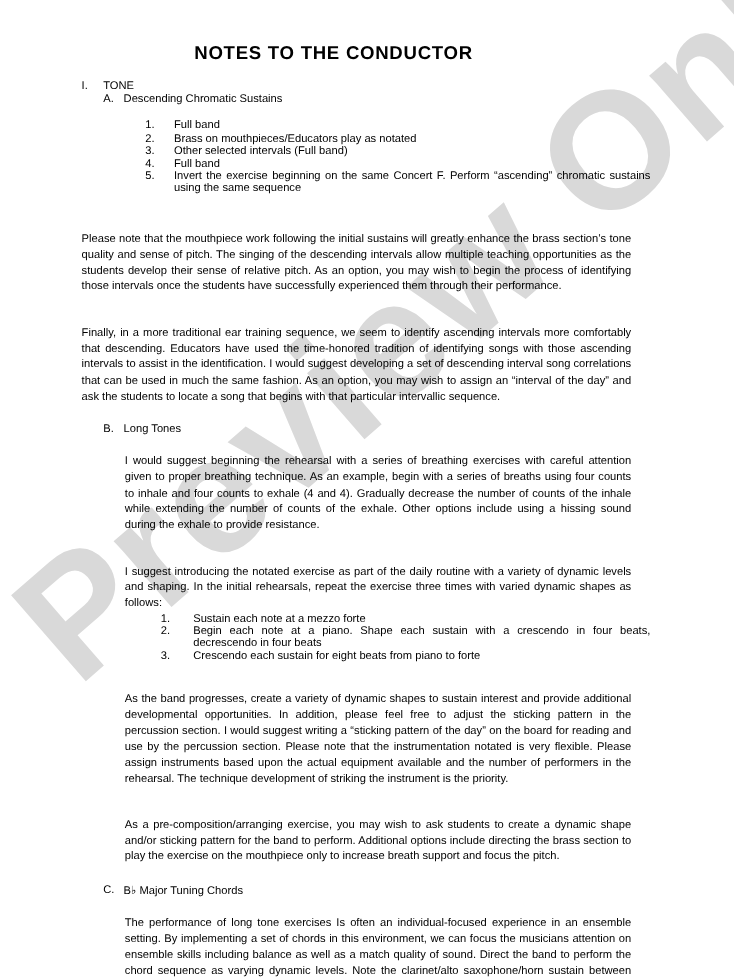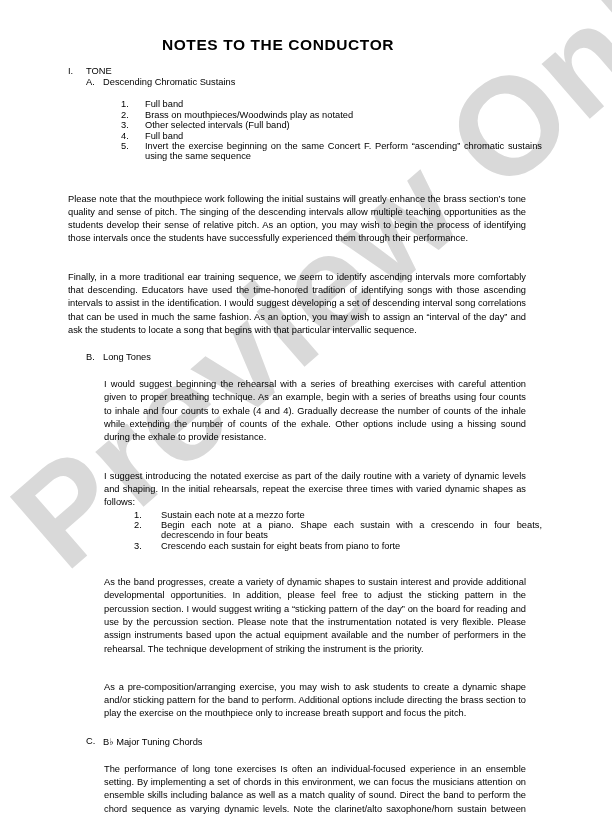--- a/index.html
+++ b/index.html
@@ -167,21 +167,21 @@
       <div class="spacer-12"></div>
 
 
       <ul class="numlist">
         <li>
           <span class="num">1.</span>
           <span class="txt">Full band</span>
         </li>
         <li>
           <span class="num">2.</span>
-          <span class="txt">Brass on mouthpieces/Woodwinds play as notated</span>
+          <span class="txt">Brass on mouthpieces/Educators play as notated</span>
         </li>
         <li>
           <span class="num">3.</span>
           <span class="txt">Other selected intervals (Full band)</span>
         </li>
         <li>
           <span class="num">4.</span>
           <span class="txt">Full band</span>
         </li>
         <li>

